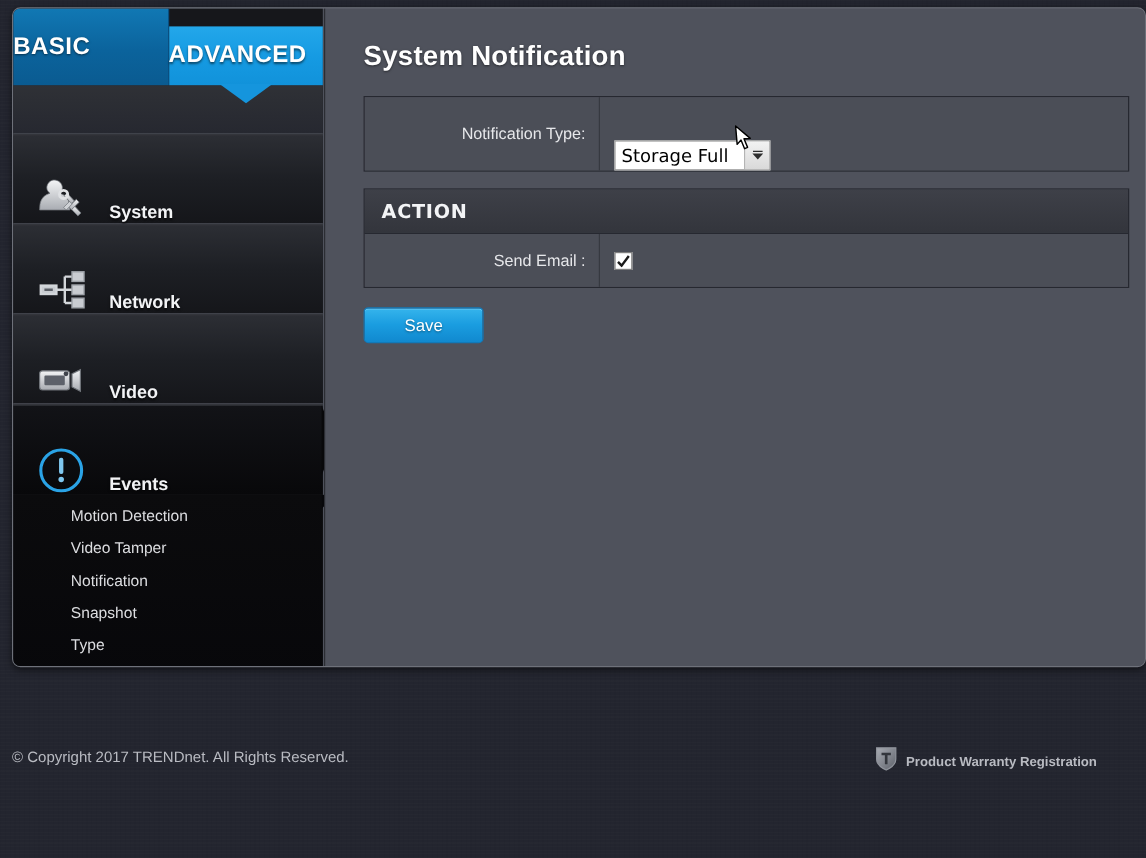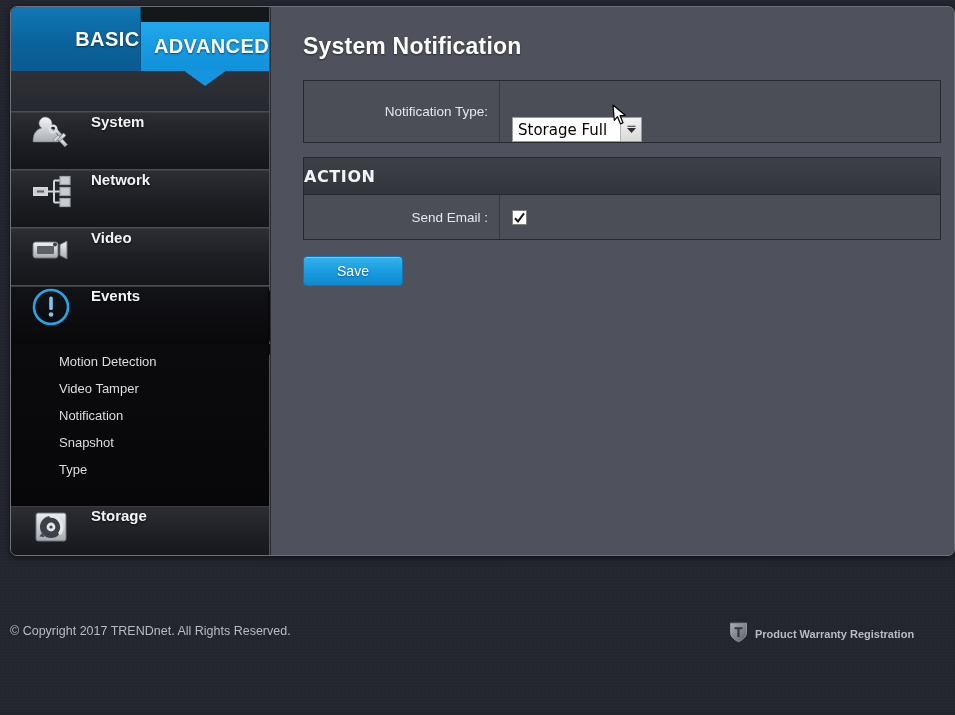--- a/index.html
+++ b/index.html
@@ -49,21 +49,21 @@
   
   .tabs {
     display: flex;
     height: 64px;
     position: relative;
   }
   .tab {
     flex: 1;
     display: flex;
     align-items: center;
-    justify-content: flex-end;
+    justify-content: flex-start;
     font-size: 20px;
     font-weight: bold;
     color: #ffffff;
     letter-spacing: .4px;
     text-shadow: 0 1px 2px rgba(0,0,0,.55);
     cursor: pointer;
     user-select: none;
   }
   .tab-basic {
     background: linear-gradient(180deg, #1178b4 0%, #0b639c 55%, #0a5b91 100%);
@@ -87,23 +87,23 @@
 
   
   .nav-strip {
     height: 41px;
     background: linear-gradient(180deg, #2f3136 0%, #262830 100%);
     border-bottom: 1px solid #4a4d55;
   }
 
   
   .nav-item {
-    height: 58px;
-    display: flex;
-    align-items: flex-start;
+    height: 75px;
+    display: flex;
+    align-items: flex-end;
     background: linear-gradient(180deg, #2c2e34 0%, #1d1f24 50%, #15161a 100%);
     border-bottom: 1px solid #4a4d55;
     border-top: 1px solid #3a3c43;
     cursor: pointer;
     position: relative;
     padding-left: 16px;
   }
   .nav-item .ico {
     width: 48px;
     height: 40px;
@@ -207,20 +207,21 @@
     display: flex;
     align-items: center;
     background: #4b4e57;
     align-self: stretch;
   }
 
   .section-head {
     height: 37px;
     display: flex;
     align-items: center;
+    padding-left: 14px;
     background: linear-gradient(180deg, #3e4048 0%, #33353c 100%);
     border-bottom: 1px solid #262830;
     font-size: 16px;
     font-weight: bold;
     color: #f3f4f6;
     letter-spacing: .6px;
     font-family: "DejaVu Sans", sans-serif;
     text-align: right;
   }
 

